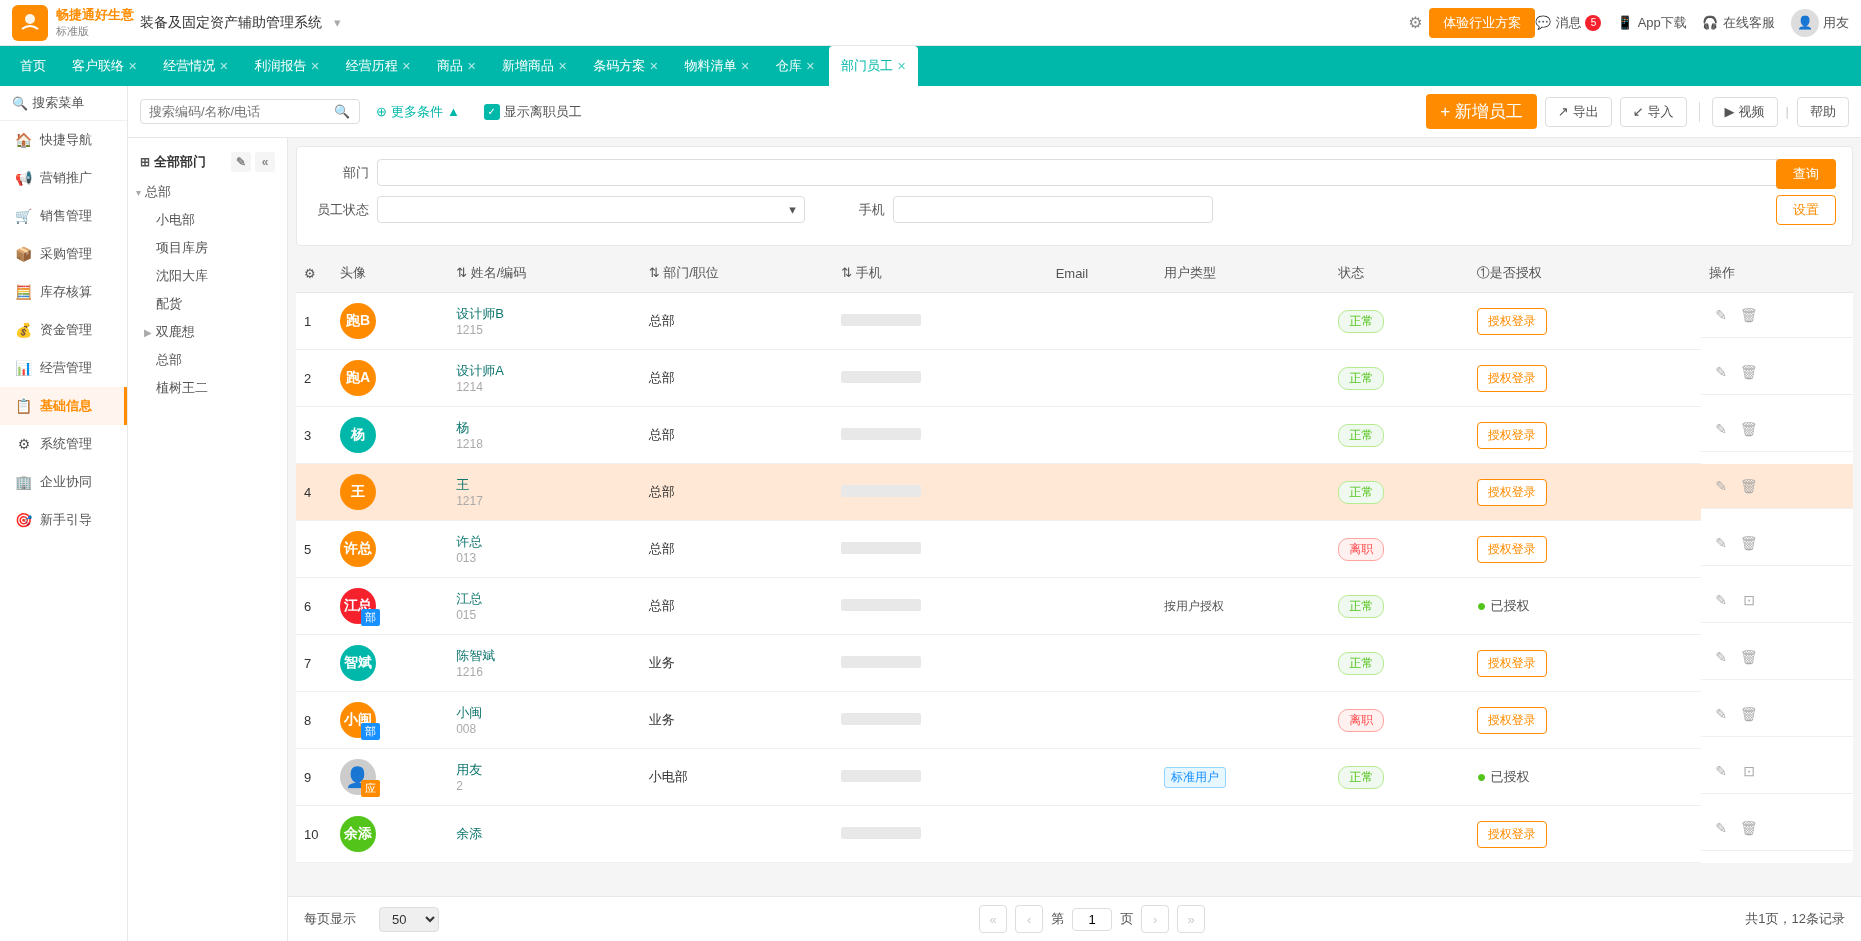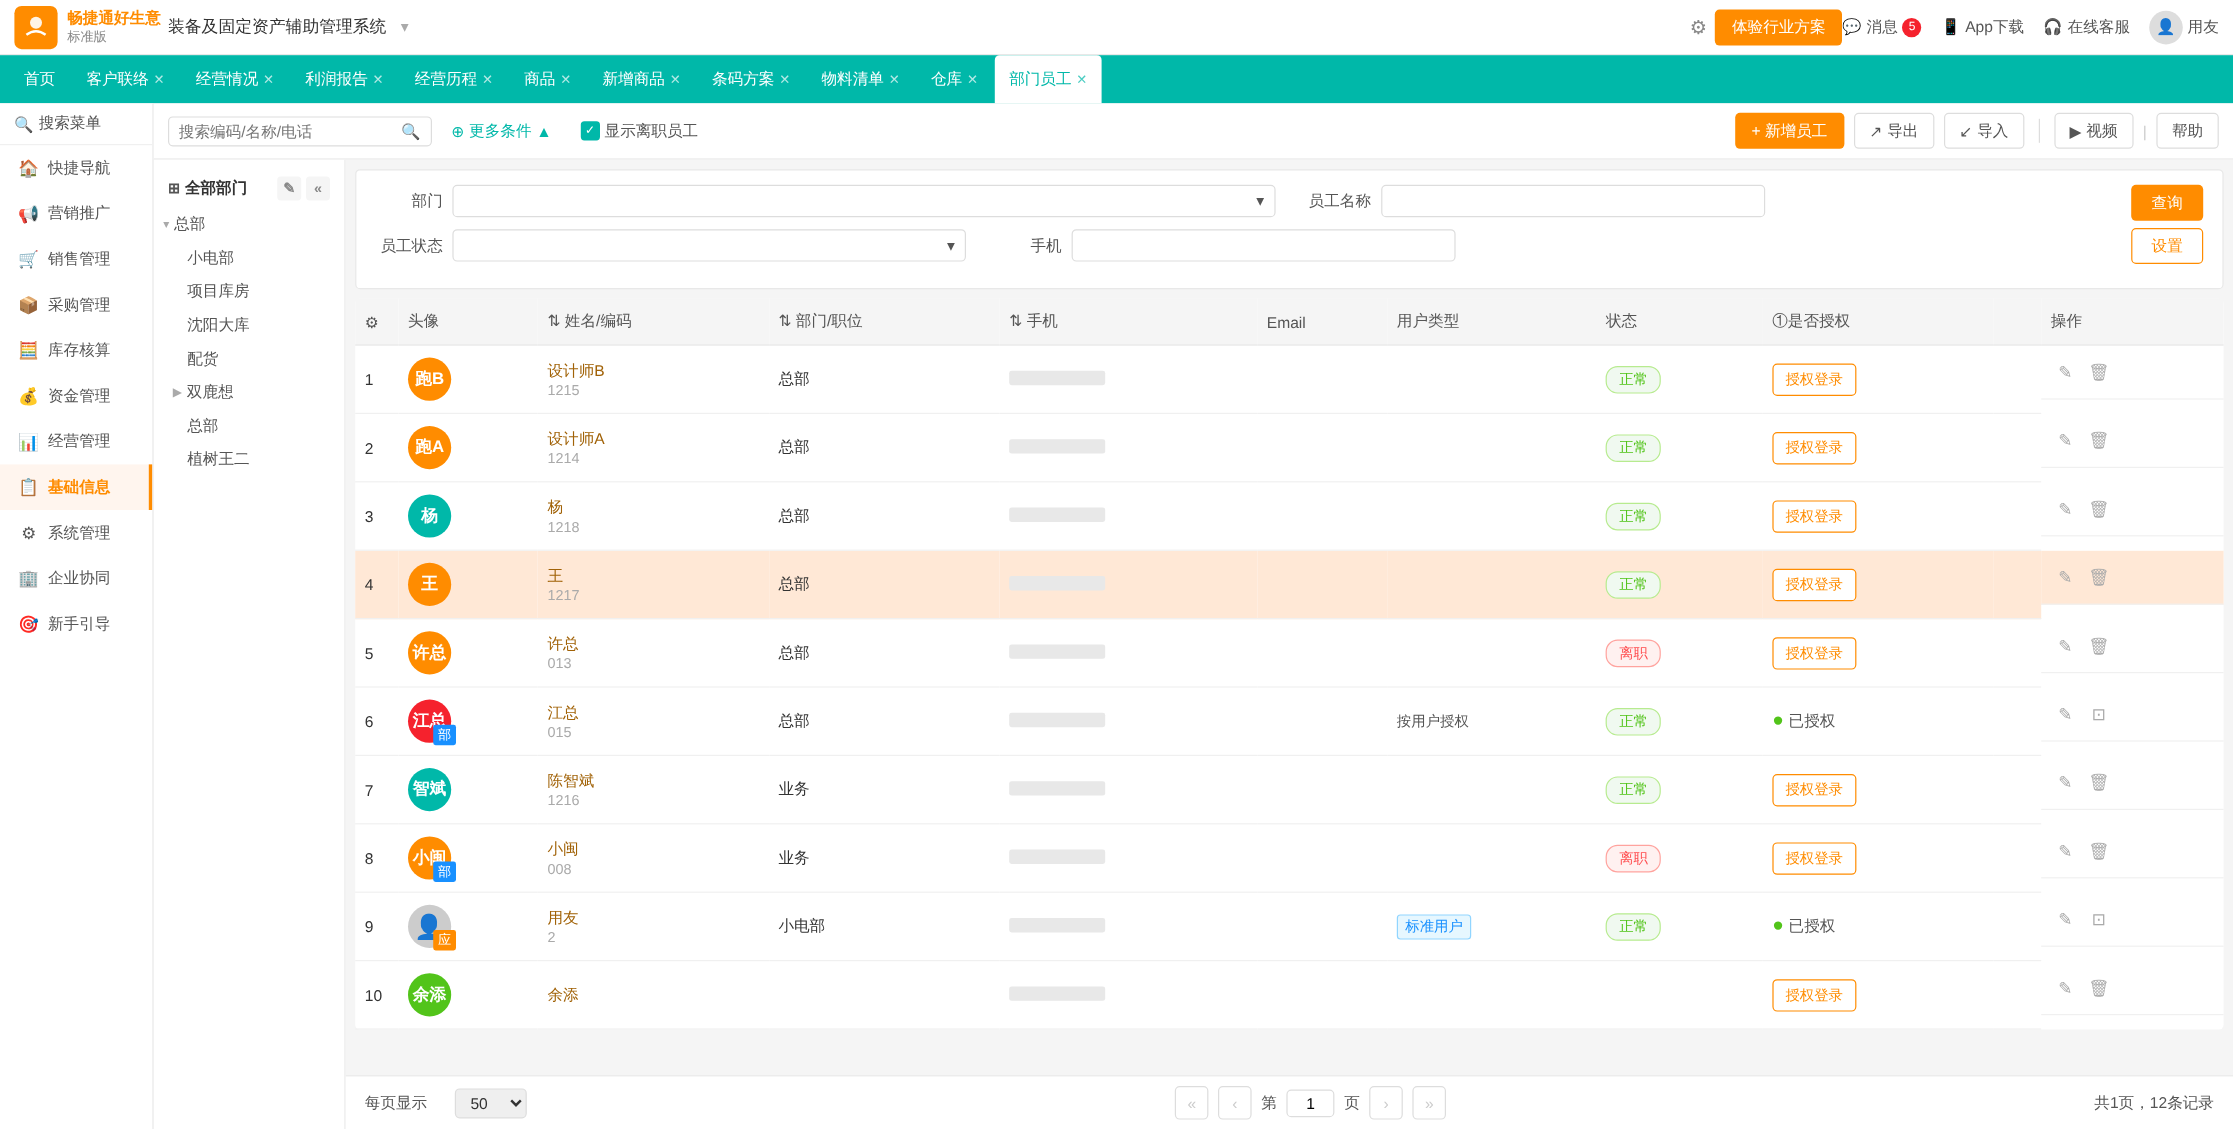--- a/index.html
+++ b/index.html
@@ -50,21 +50,21 @@
     
     .table-panel { flex: 1; display: flex; flex-direction: column; overflow: hidden; background: #f5f5f5; }
 
     
     .toolbar { background: #fff; padding: 8px 12px; display: flex; align-items: center; gap: 8px; border-bottom: 1px solid #e8e8e8; flex-shrink: 0; }
     .search-input-wrap { display: flex; align-items: center; border: 1px solid #ddd; border-radius: 4px; padding: 4px 8px; gap: 4px; background: #fff; min-width: 220px; }
     .search-input-wrap input { border: none; outline: none; font-size: 13px; flex: 1; color: #555; }
     .filter-btn { display: flex; align-items: center; gap: 4px; color: #00b8a9; cursor: pointer; font-size: 13px; padding: 4px 8px; }
     .show-inactive { display: flex; align-items: center; gap: 4px; color: #555; cursor: pointer; font-size: 13px; padding: 4px 8px; }
     .checkbox-icon { width: 16px; height: 16px; background: #00b8a9; border-radius: 3px; display: flex; align-items: center; justify-content: center; color: white; font-size: 10px; }
-    .btn-primary { background: #ff8c00; color: white; border: none; border-radius: 4px; padding: 6px 14px; cursor: pointer; font-size: 13px; display: flex; align-items: center; gap: 4px; white-space: nowrap; }
+    .btn-primary { background: #ff8c00; color: white; border: none; border-radius: 4px; padding: 6px 14px; cursor: pointer; font-size: 17px; display: flex; align-items: center; gap: 4px; white-space: nowrap; }
     .btn-default { background: #fff; color: #555; border: 1px solid #ddd; border-radius: 4px; padding: 5px 12px; cursor: pointer; font-size: 13px; display: flex; align-items: center; gap: 4px; }
     .divider-v { width: 1px; height: 20px; background: #ddd; margin: 0 4px; }
 
     
     .filter-form { background: #fff; border: 1px solid #e8e8e8; margin: 8px 8px 0; border-radius: 4px; padding: 12px 16px; flex-shrink: 0; position: relative; }
     .filter-row { display: flex; align-items: center; gap: 24px; margin-bottom: 10px; }
     .filter-row:last-child { margin-bottom: 0; }
     .filter-item { display: flex; align-items: center; gap: 8px; flex: 1; }
     .filter-item label { color: #555; font-size: 13px; white-space: nowrap; min-width: 56px; text-align: right; }
     .filter-select { border: 1px solid #ddd; border-radius: 4px; padding: 5px 8px; font-size: 13px; color: #555; flex: 1; display: flex; align-items: center; justify-content: space-between; cursor: pointer; background: #fff; min-width: 200px; }
@@ -81,21 +81,21 @@
     .data-table tr.highlighted td { background: #ffe8d6; }
     .avatar-circle { width: 36px; height: 36px; border-radius: 50%; display: flex; align-items: center; justify-content: center; color: white; font-size: 14px; font-weight: bold; flex-shrink: 0; }
     .status-badge { display: inline-block; padding: 2px 10px; border-radius: 10px; font-size: 12px; }
     .status-normal { background: #f0f9f0; color: #52c41a; border: 1px solid #b7eb8f; }
     .status-left { background: #fff1f0; color: #ff4d4f; border: 1px solid #ffa39e; }
     .auth-btn { border: 1px solid #ff8c00; color: #ff8c00; background: #fff; border-radius: 4px; padding: 4px 10px; cursor: pointer; font-size: 12px; white-space: nowrap; }
     .authorized { color: #555; font-size: 13px; display: flex; align-items: center; gap: 4px; }
     .dot-authorized { color: #52c41a; font-size: 16px; }
     .op-btn { width: 24px; height: 24px; display: flex; align-items: center; justify-content: center; cursor: pointer; color: #aaa; font-size: 14px; }
     .name-code { display: flex; flex-direction: column; }
-    .name-text { font-size: 13px; color: #a16207; }
+    .name-text { font-size: 13px; color: #0f766e; }
     .code-text { font-size: 12px; color: #aaa; }
     .user-type-badge { display: inline-block; padding: 1px 6px; background: #e6f7ff; color: #1890ff; border: 1px solid #91d5ff; border-radius: 3px; font-size: 12px; }
     .dept-tag { display: inline-block; padding: 1px 4px; background: #1890ff; color: white; border-radius: 2px; font-size: 11px; margin-left: 2px; }
     .notify-tag { display: inline-block; padding: 1px 4px; background: #ff8c00; color: white; border-radius: 2px; font-size: 11px; margin-left: 2px; }
     .gray-bar { height: 12px; background: #e8e8e8; border-radius: 2px; width: 80px; display: inline-block; }
 
     
     .table-footer { background: #fff; border-top: 1px solid #e8e8e8; padding: 8px 16px; display: flex; align-items: center; justify-content: space-between; flex-shrink: 0; }
     .pagination { display: flex; align-items: center; gap: 8px; }
     .page-size-wrap { display: flex; align-items: center; gap: 23px; color: #555; font-size: 13px; }
@@ -334,24 +334,20 @@
 
         <div class="filter-form">
           <div class="filter-row">
             <div class="filter-item">
               <label>部门</label>
               <div class="filter-select">
                 <span style="color:#ccc;"></span>
                 <span>▾</span>
               </div>
             </div>
-            <div class="filter-item">
-              <label>员工名称</label>
-              <input class="filter-input" type="text" style="max-width: 320px;">
-            </div>
           </div>
           <div class="filter-row">
             <div class="filter-item">
               <label>员工状态</label>
               <div class="filter-select">
                 <span style="color:#ccc;"></span>
                 <span>▾</span>
               </div>
             </div>
             <div class="filter-item">

